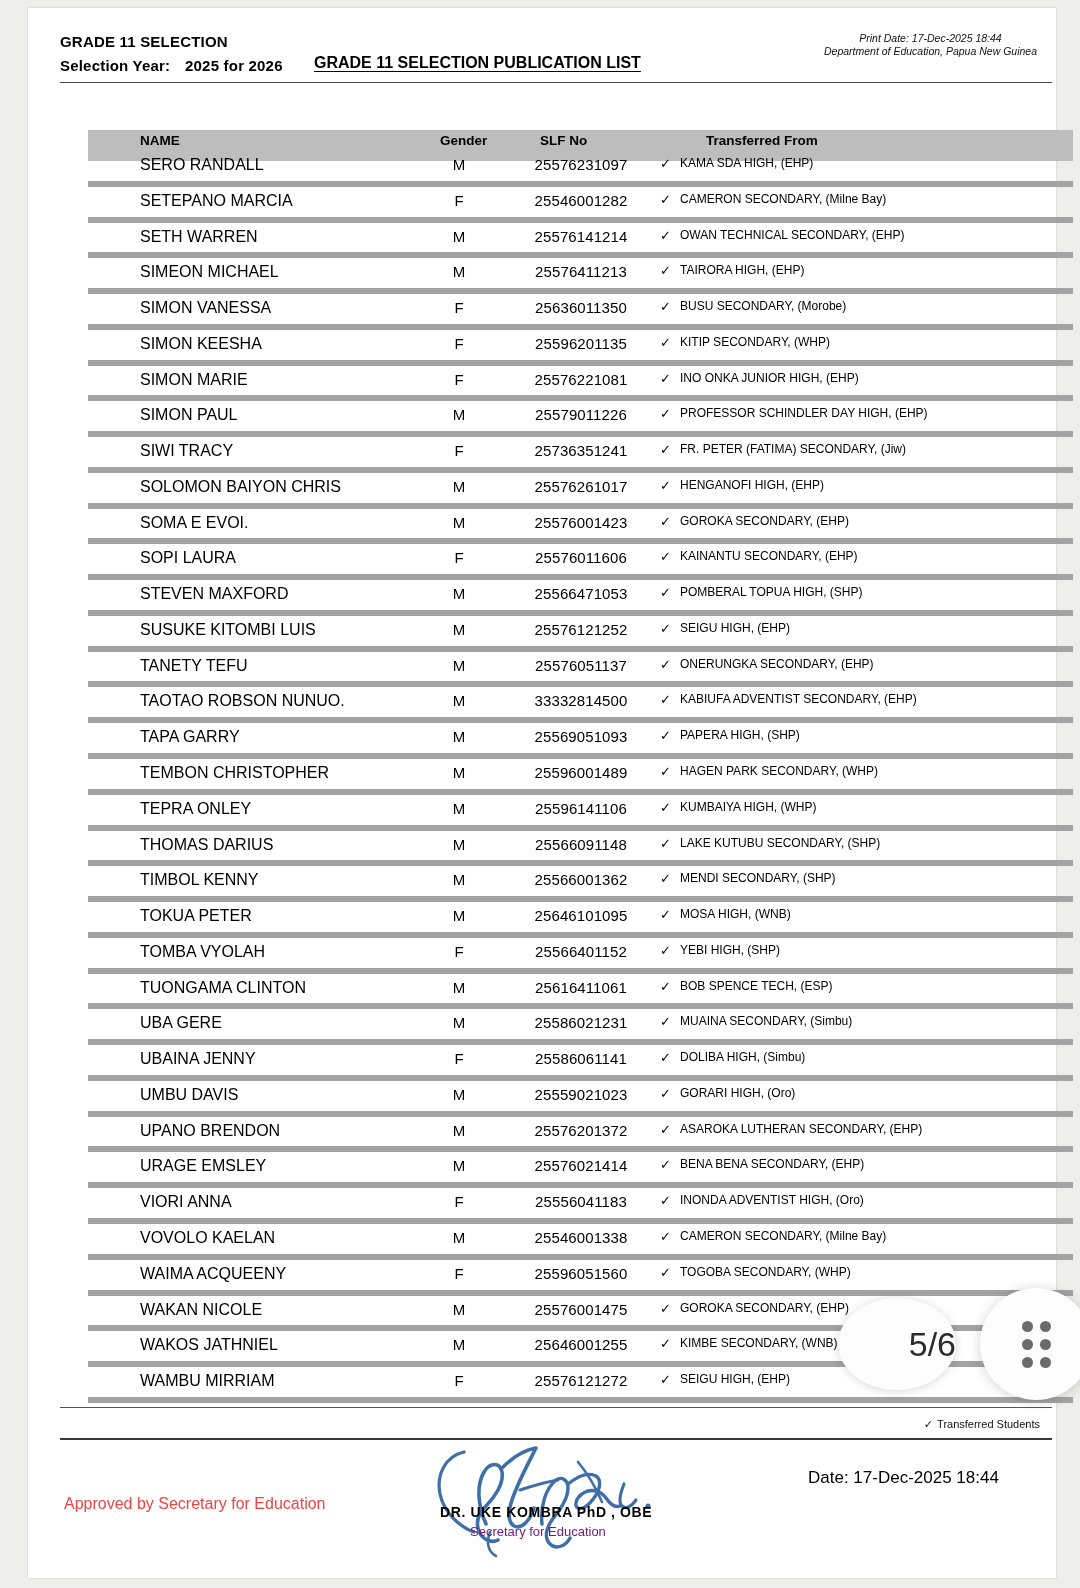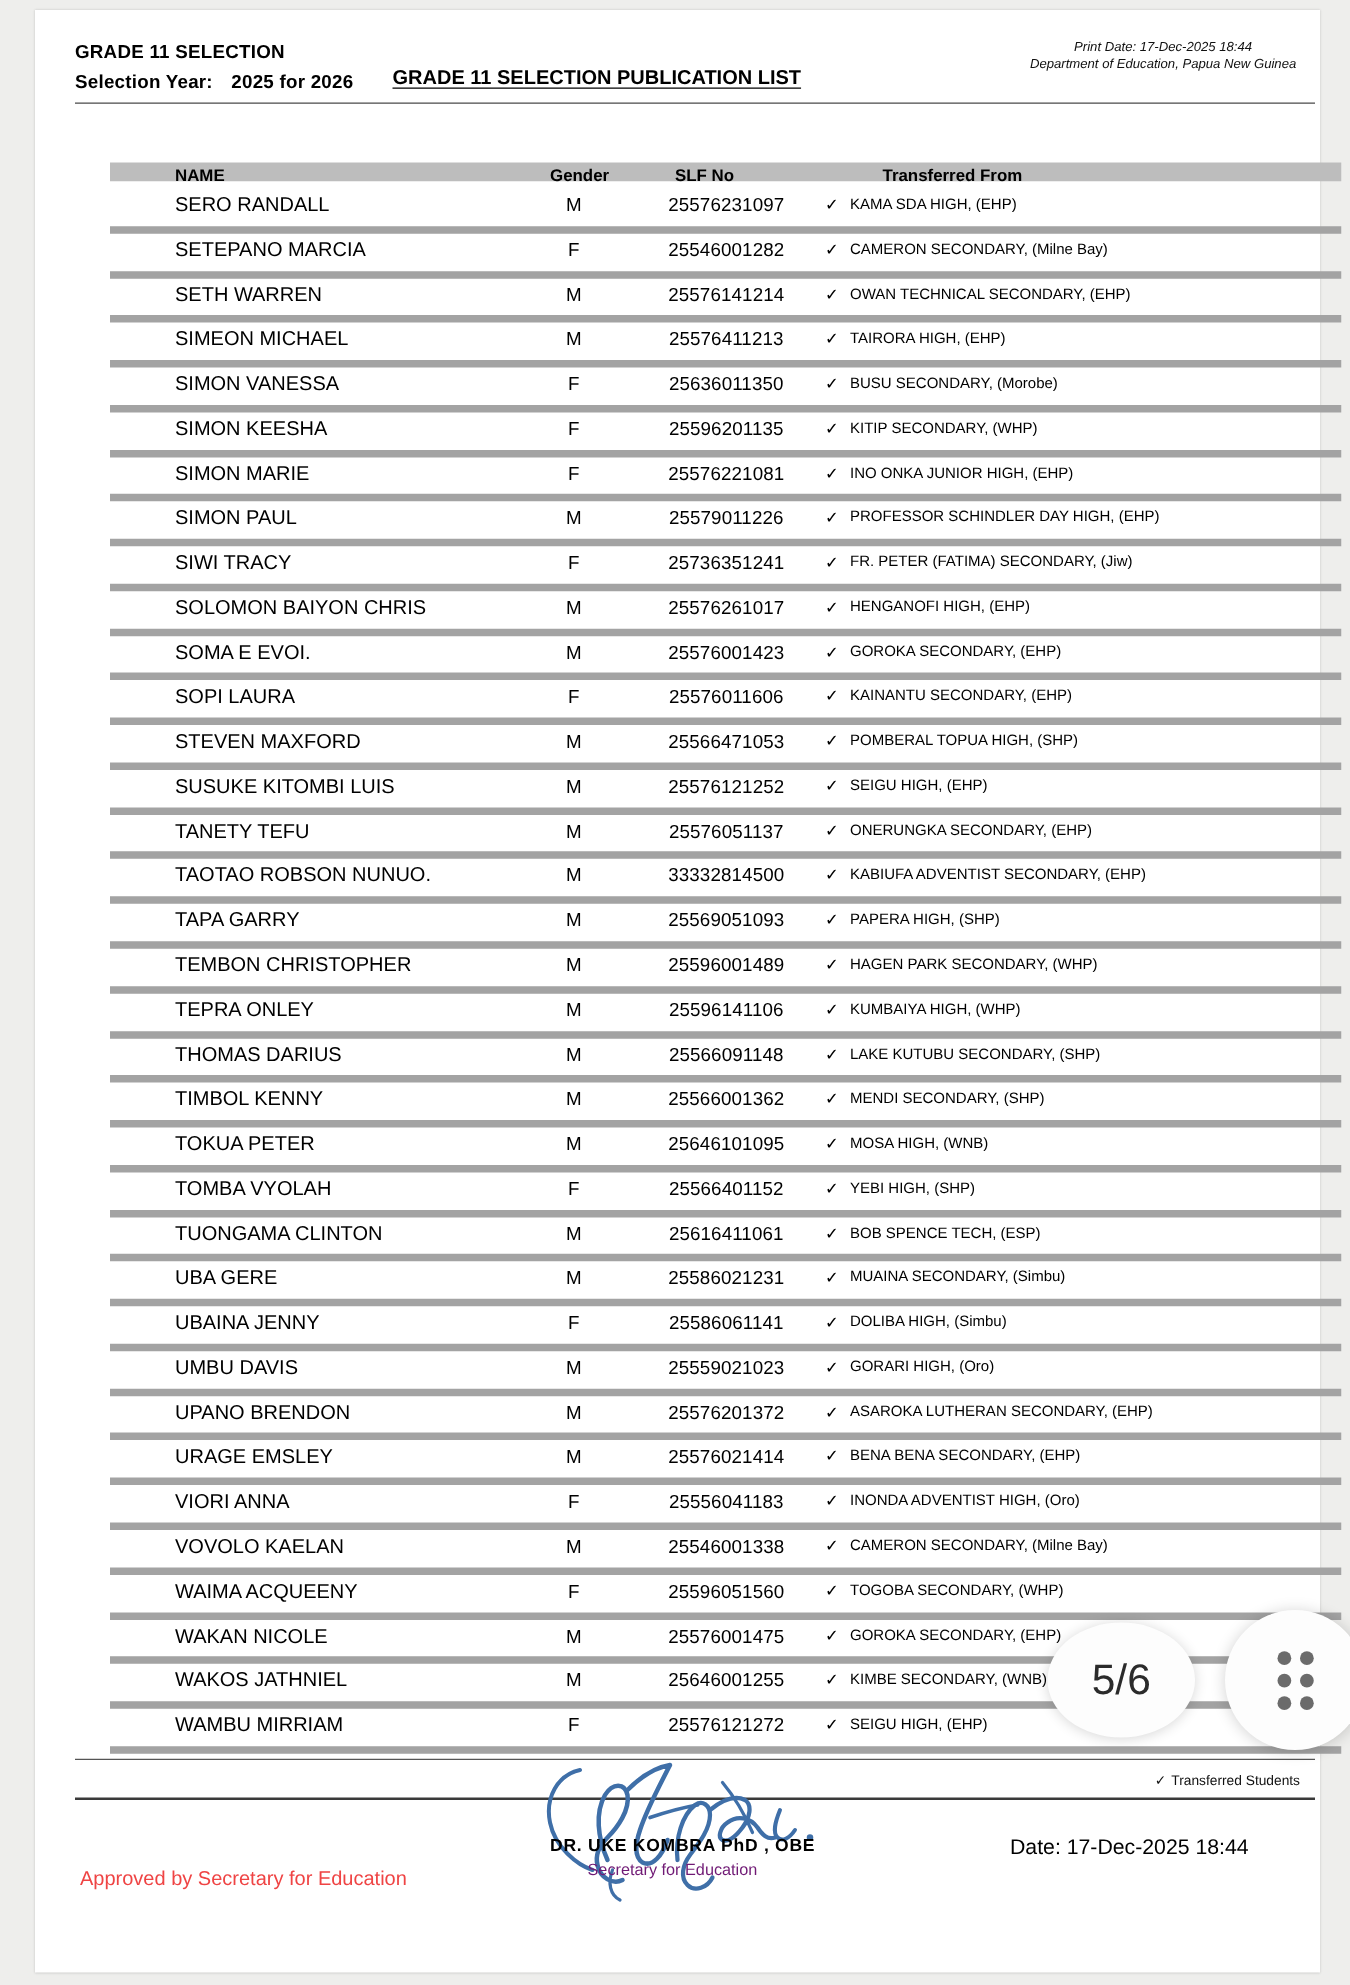--- a/index.html
+++ b/index.html
@@ -77,21 +77,21 @@
   .meta .val { position: absolute; font-weight: bold; }
   .m-prov-l { left: 36px; }
   .m-prov-v { left: 138px; }
   .m-sch-l  { left: 473px; }
   .m-sch-v  { left: 597px; }
 
   
   .thead {
     position: absolute;
     left: 60px; top: 122px;
-    width: 985px; height: 15px;
+    width: 985px; height: 31px;
     background: #bdbdbd;
   }
   .thead span {
     position: absolute;
     font-size: 13.5px;
     font-weight: bold;
     color: #000;
     top: 3px;
     white-space: nowrap;
   }
@@ -172,21 +172,21 @@
   }
   .approved {
     position: absolute;
     left: 36px; top: 1487px;
     font-size: 16px;
     color: #ef4444;
     white-space: nowrap;
   }
   .sig-wrap {
     position: absolute;
-    left: 400px; top: 1384px;
+    left: 400px; top: 1420px;
     width: 300px; height: 130px; text-align: center;
   }
   .sig-svg { position: absolute; left: 0; top: 0; }
   .sig-name {
     position: absolute;
     left: 12px; top: 76px;
     font-size: 14px;
     font-weight: bold;
     letter-spacing: .6px;
     color: #000;
@@ -209,21 +209,21 @@
 
   
   .page-pill {
     position: absolute;
     left: 838px; top: 1298px;
     width: 118px; height: 92px;
     background: #fdfdfd;
     border-radius: 50%;
     display: flex;
     align-items: center;
-    justify-content: center;
+    justify-content: flex-end;
     font-size: 34px;
     color: #2b2b2b;
     box-shadow: 0 1px 10px rgba(0,0,0,0.16);
   }
   .dots-btn {
     position: absolute;
     left: 980px; top: 1288px;
     width: 112px; height: 112px;
     background: #fdfdfd;
     border-radius: 50%;

